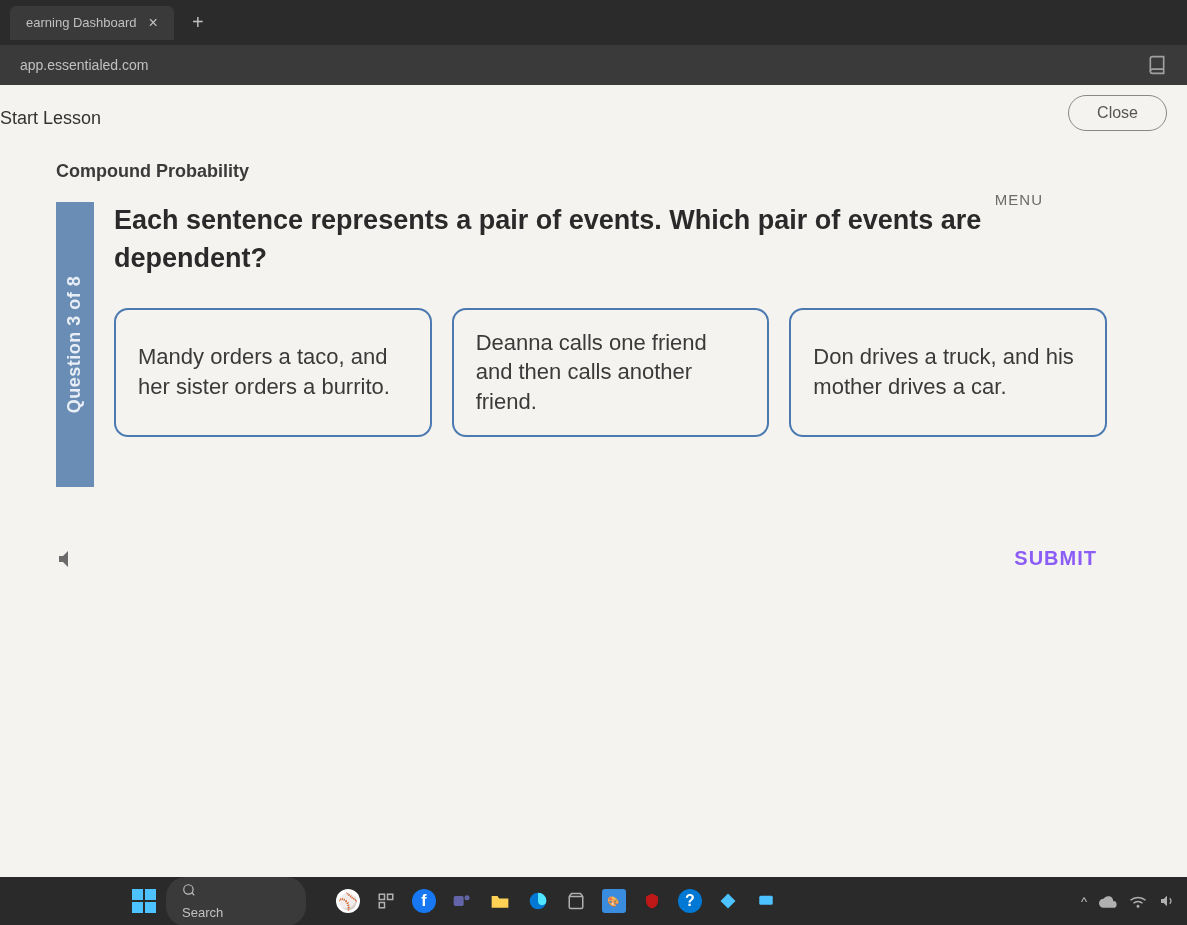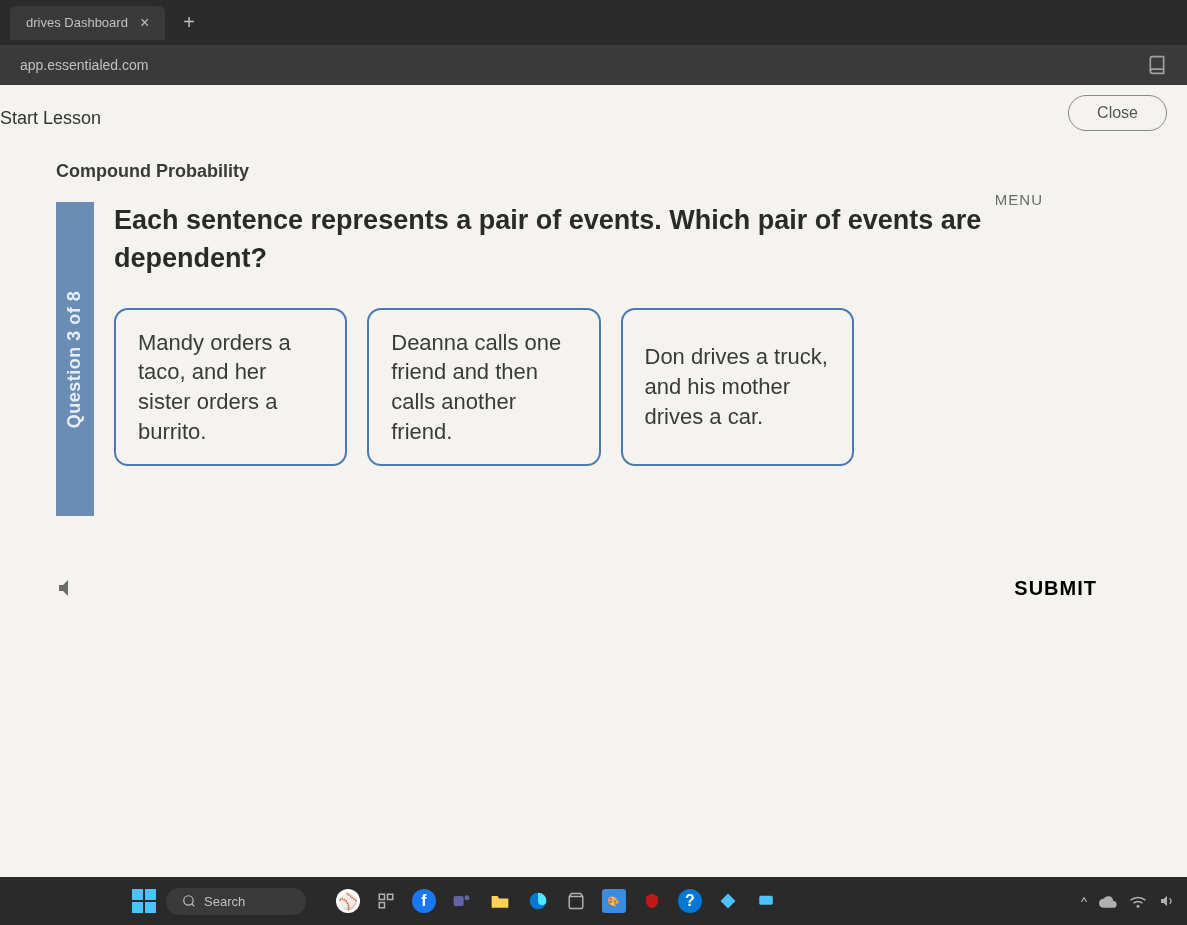--- a/index.html
+++ b/index.html
@@ -23,43 +23,43 @@
 .lesson-title { color: #3a3a3a; font-weight: 600; font-size: 18px; margin-bottom: 10px; }
 .menu-btn { position: absolute; right: 144px; top: 40px; color: #6b6b6b; font-size: 15px; letter-spacing: 1px; cursor: pointer; font-weight: 500; }
 
 .question-block { display: flex; margin-top: 20px; }
 .q-sidebar { width: 38px; background: #6a8db5; display: flex; align-items: center; justify-content: center; }
 .q-sidebar-text { color: #e8eef5; font-weight: 600; font-size: 18px; transform: rotate(-90deg); white-space: nowrap; letter-spacing: 0.5px; }
 
 .q-body { flex: 1; padding: 0 20px 50px 20px; }
 .q-prompt { font-size: 27px; font-weight: 700; color: #2a2a2a; line-height: 1.4; margin-bottom: 30px; }
 
-.options { display: grid; grid-template-columns: 1fr 1fr 1fr 1fr; gap: 28px 20px; }
+.options { display: grid; grid-template-columns: 1fr 1fr 1fr; gap: 28px 20px; }
 .option { border: 2px solid #4a7ab0; border-radius: 14px; padding: 18px 22px; font-size: 22px; color: #3a3a3a; line-height: 1.35; cursor: pointer; background: transparent; min-height: 100px; display: flex; align-items: center; }
 
 .footer-row { display: flex; justify-content: space-between; align-items: center; margin-top: 60px; padding: 0 30px 0 0; }
 .volume-icon { color: #6b6b6b; font-size: 22px; }
-.submit-btn { color: #000000; font-weight: 700; font-size: 20px; letter-spacing: 1px; cursor: pointer; background: none; border: none; text-align: right; }
+.submit-btn { color: #8b5cf6; font-weight: 700; font-size: 20px; letter-spacing: 1px; cursor: pointer; background: none; border: none; text-align: right; }
 
 .taskbar { position: absolute; bottom: 0; left: 0; right: 0; height: 48px; background: #2a2a2a; display: flex; align-items: center; padding: 0 12px; gap: 8px; }
 .win-icon { width: 24px; height: 24px; display: grid; grid-template-columns: 1fr 1fr; grid-template-rows: 1fr 1fr; gap: 2px; }
 .win-icon div { background: #4cc2ff; }
-.search-pill { background: #3a3a3a; border-radius: 20px; padding: 6px 16px; color: #c0c0c0; font-size: 13px; display: flex; align-items: center; gap: 8px; min-width: 140px; }
+.search-pill { background: #3a3a3a; border-radius: 20px; padding: 6px 16px; color: #c0c0c0; font-size: 13px; display: flex; align-items: flex-start; gap: 8px; min-width: 140px; flex-direction: column; }
 .tb-icons { display: flex; gap: 14px; align-items: center; margin-left: 20px; }
 .tb-icon { width: 24px; height: 24px; display: flex; align-items: center; justify-content: center; color: #c0c0c0; font-size: 16px; }
 .tb-right { margin-left: auto; display: flex; gap: 12px; align-items: center; color: #c0c0c0; font-size: 13px; }
 
 svg { display: block; }
 </style>
 </head>
 <body>
 
 <div class="tab-strip">
   <div class="tab">
-    <span>drives Dashboard</span>
+    <span>earning Dashboard</span>
     <span class="tab-close">×</span>
   </div>
   <span class="new-tab">+</span>
 </div>
 
 <div class="addr-bar">
   <span class="url">app.essentialed.com</span>
   <span class="book-icon">
     <svg width="20" height="20" viewBox="0 0 24 24" fill="none" stroke="currentColor" stroke-width="2">
         <path d="M4 19.5A2.5 2.5 0 0 1 6.5 17H20"></path>

